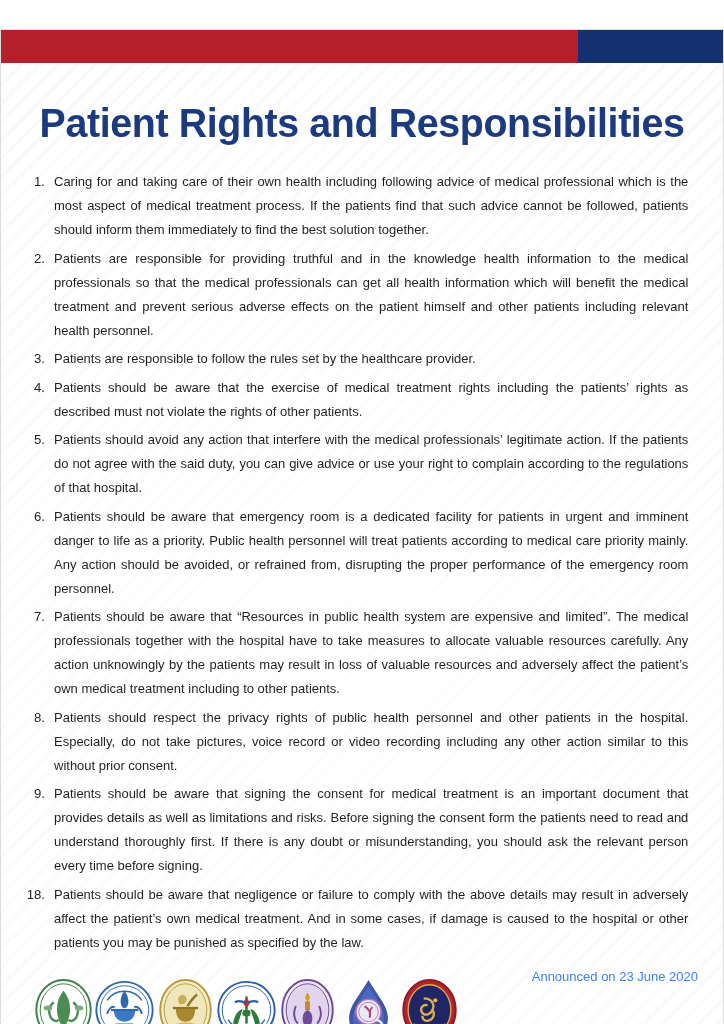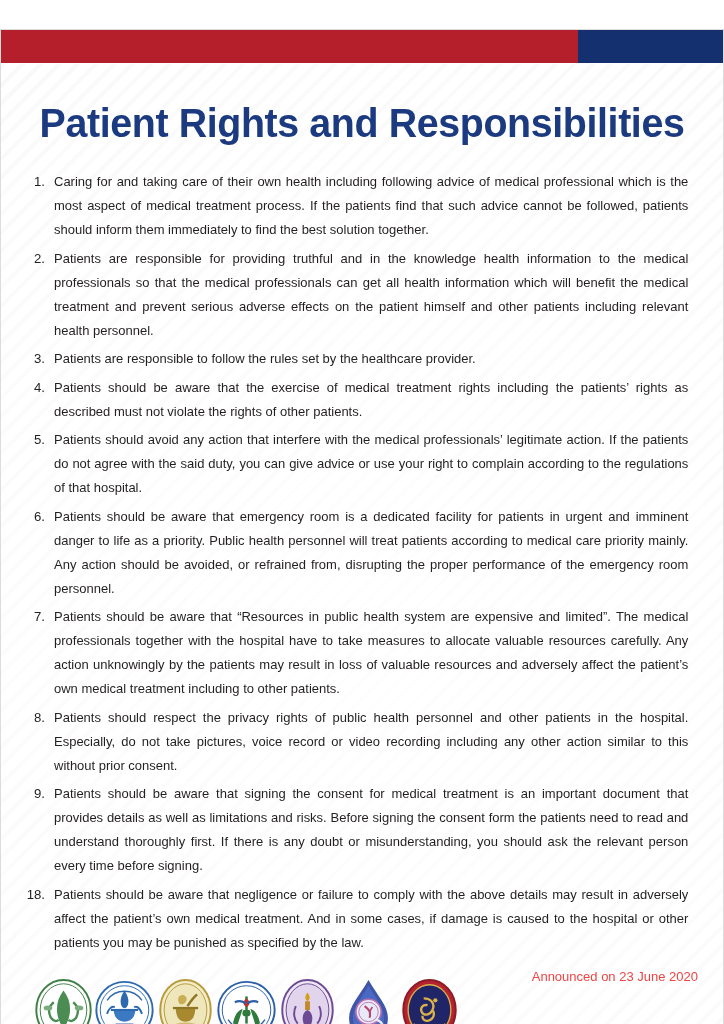--- a/index.html
+++ b/index.html
@@ -124,21 +124,21 @@
     transform-origin: left top;
     font-family: "Liberation Sans", sans-serif;
     hyphens: manual;
   }
   .item-text.nojustify { text-align: left; }
 
   
   .announce {
     margin: 14px 26px 0 0;
     text-align: right;
-    color: #ef4444;
+    color: #3b82f6;
     font-size: 13px;
     font-family: "Liberation Sans", sans-serif;
   }
 
   
   .footer {
     position: absolute;
     left: 0; bottom: 0;
     width: 724px;
     height: 96px;

